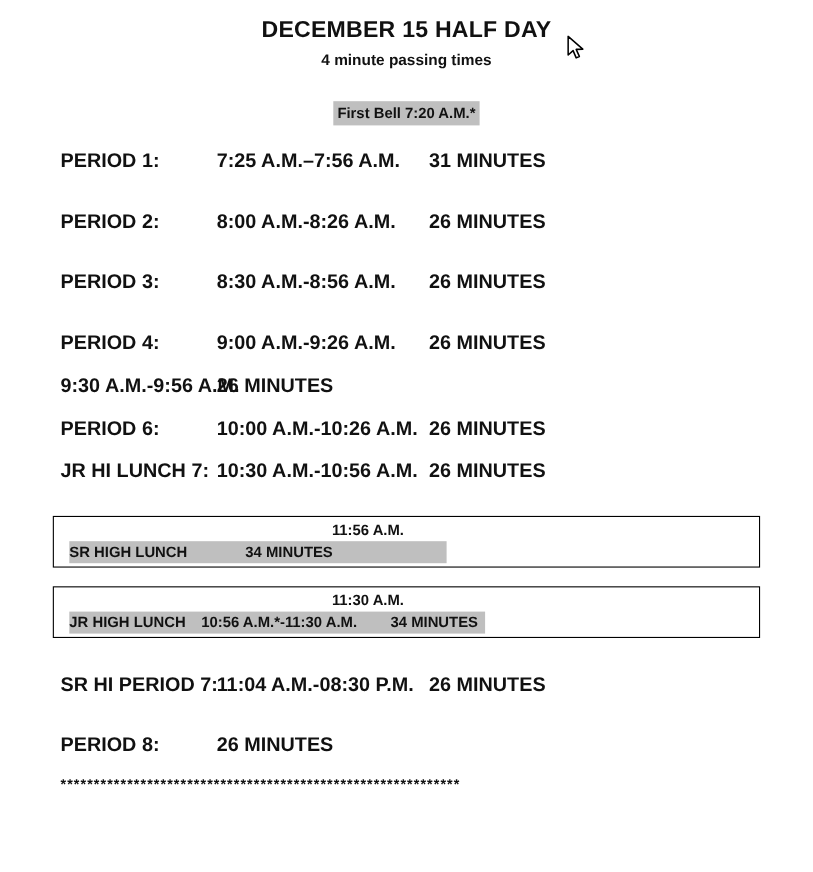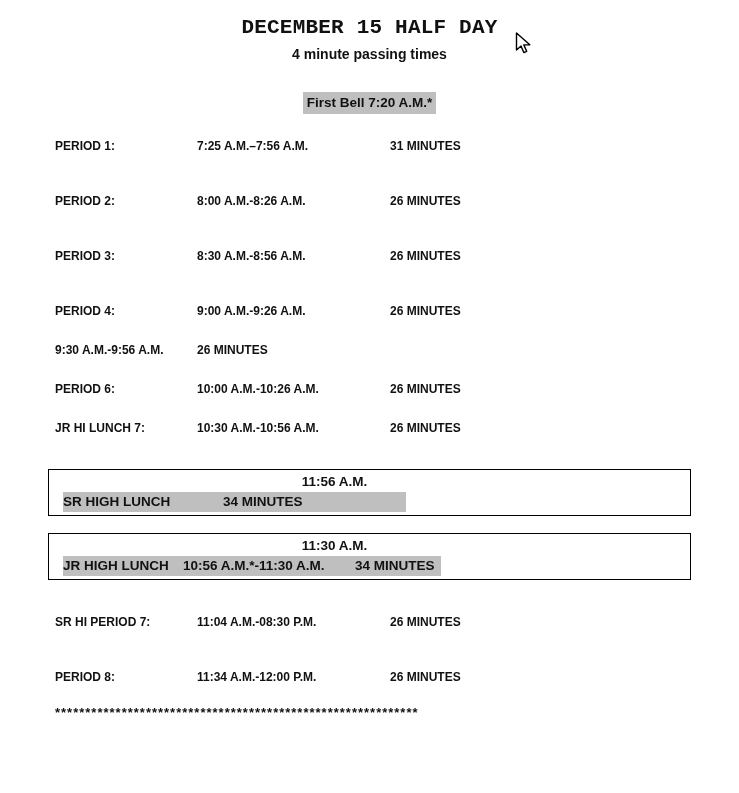--- a/index.html
+++ b/index.html
@@ -11,21 +11,20 @@
     font-weight:bold;
     color:var(--txt,#111111);
     overflow:hidden;
     box-sizing:border-box;
   }
   .title{
     margin:0;padding-top:14px;
     text-align:center;
     font-size:21px;line-height:28px;
     letter-spacing:0.2px;
-    font-family:Liberation Mono, monospace;
   }
   .subtitle{
     margin-top:2px;
     text-align:center;
     font-size:14px;line-height:20px;
   }
   .first-bell-wrap{
     margin-top:28px;
     text-align:center;
     line-height:20px;font-size:13.5px;
@@ -33,21 +32,21 @@
   .hl{
     background:var(--hl,#bfbfbf);
     display:inline-block;
     padding:1px 4px;
   }
   .rows{margin-top:22px;}
   .row{
     display:grid;
     grid-template-columns:142px 193px 1fr;
     padding-left:55px;
-    font-size:12px;line-height:20px;
+    font-size:18px;line-height:20px;
     white-space:nowrap;
   }
   .g35{margin-top:35px;}
   .g19{margin-top:19px;}
   .lunch-box{
     margin:31px 48px 0 48px;
     border:1.5px solid #000;
     padding:2px 0 3px 0;
     font-size:13.5px;line-height:20px;
   }
@@ -158,19 +157,18 @@
   </div>
 
   <div class="row after1">
     <span>SR HI PERIOD 7:</span>
     <span>11:04 A.M.-08:30 P.M.</span>
     <span>26 MINUTES</span>
   </div>
 
   <div class="row after2">
     <span>PERIOD 8:</span>
-    <span>11:34 A.M.-12:00 P.M.</span>
     <span>26 MINUTES</span>
   </div>
 
   <div class="asterisks">************************************************************</div>
 
 </div>
 
 </body></html>

